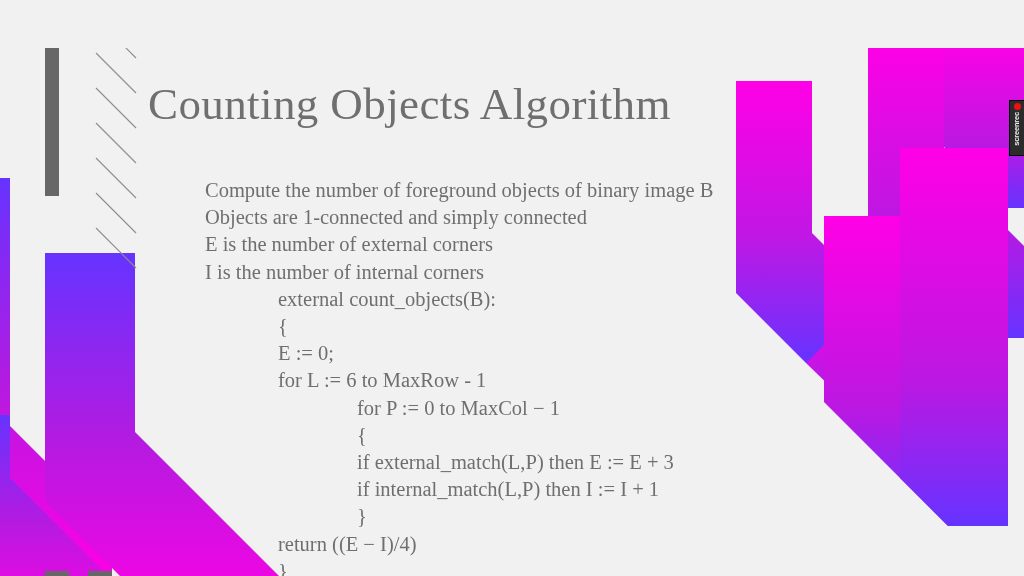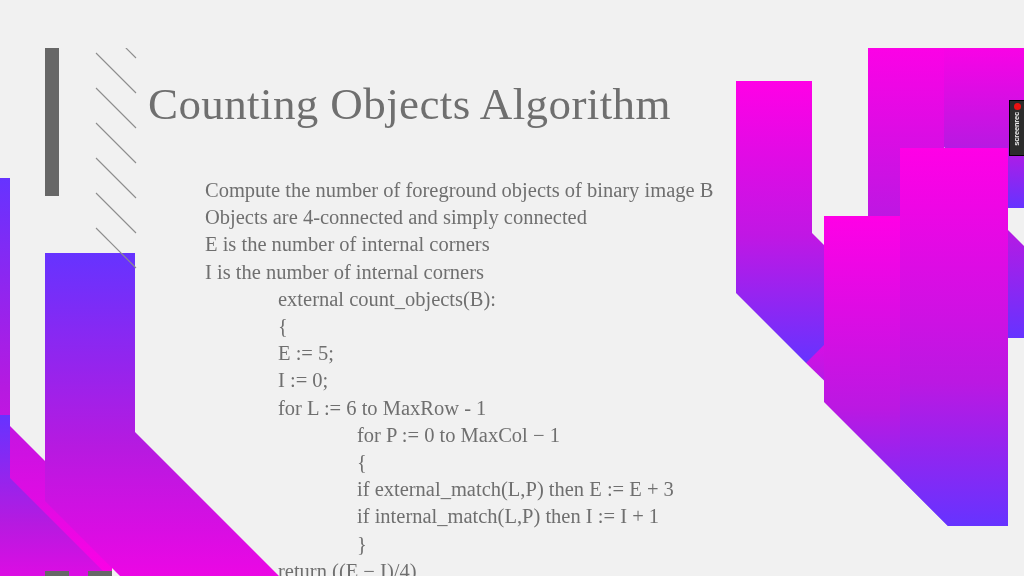--- a/index.html
+++ b/index.html
@@ -158,27 +158,26 @@
   </svg>
 
   <div class="bar bar-top-left"></div>
   <div class="bar bar-bot-left-a"></div>
   <div class="bar bar-bot-left-b"></div>
 
   <div class="title">Counting Objects Algorithm</div>
 
   <div class="body">
       <div class="ln">Compute the number of foreground objects of binary image B</div>
-      <div class="ln">Objects are 4-connected and simply connected</div>
-      <div class="ln">E is the number of internal corners</div>
+      <div class="ln">Objects are 1-connected and simply connected</div>
+      <div class="ln">E is the number of external corners</div>
       <div class="ln">I is the number of internal corners</div>
       <div class="ln i1">external count_objects(B):</div>
       <div class="ln i1">{</div>
-      <div class="ln i1">E := 5;</div>
-      <div class="ln i1">I := 0;</div>
+      <div class="ln i1">E := 0;</div>
       <div class="ln i1">for L := 6 to MaxRow - 1</div>
       <div class="ln i2">for P := 0 to MaxCol − 1</div>
       <div class="ln i2">{</div>
       <div class="ln i2">if external_match(L,P) then E := E + 3</div>
       <div class="ln i2">if internal_match(L,P) then I := I + 1</div>
       <div class="ln i2">}</div>
       <div class="ln i1">return ((E − I)/4)</div>
       <div class="ln i1">}</div>
     </div>
 

